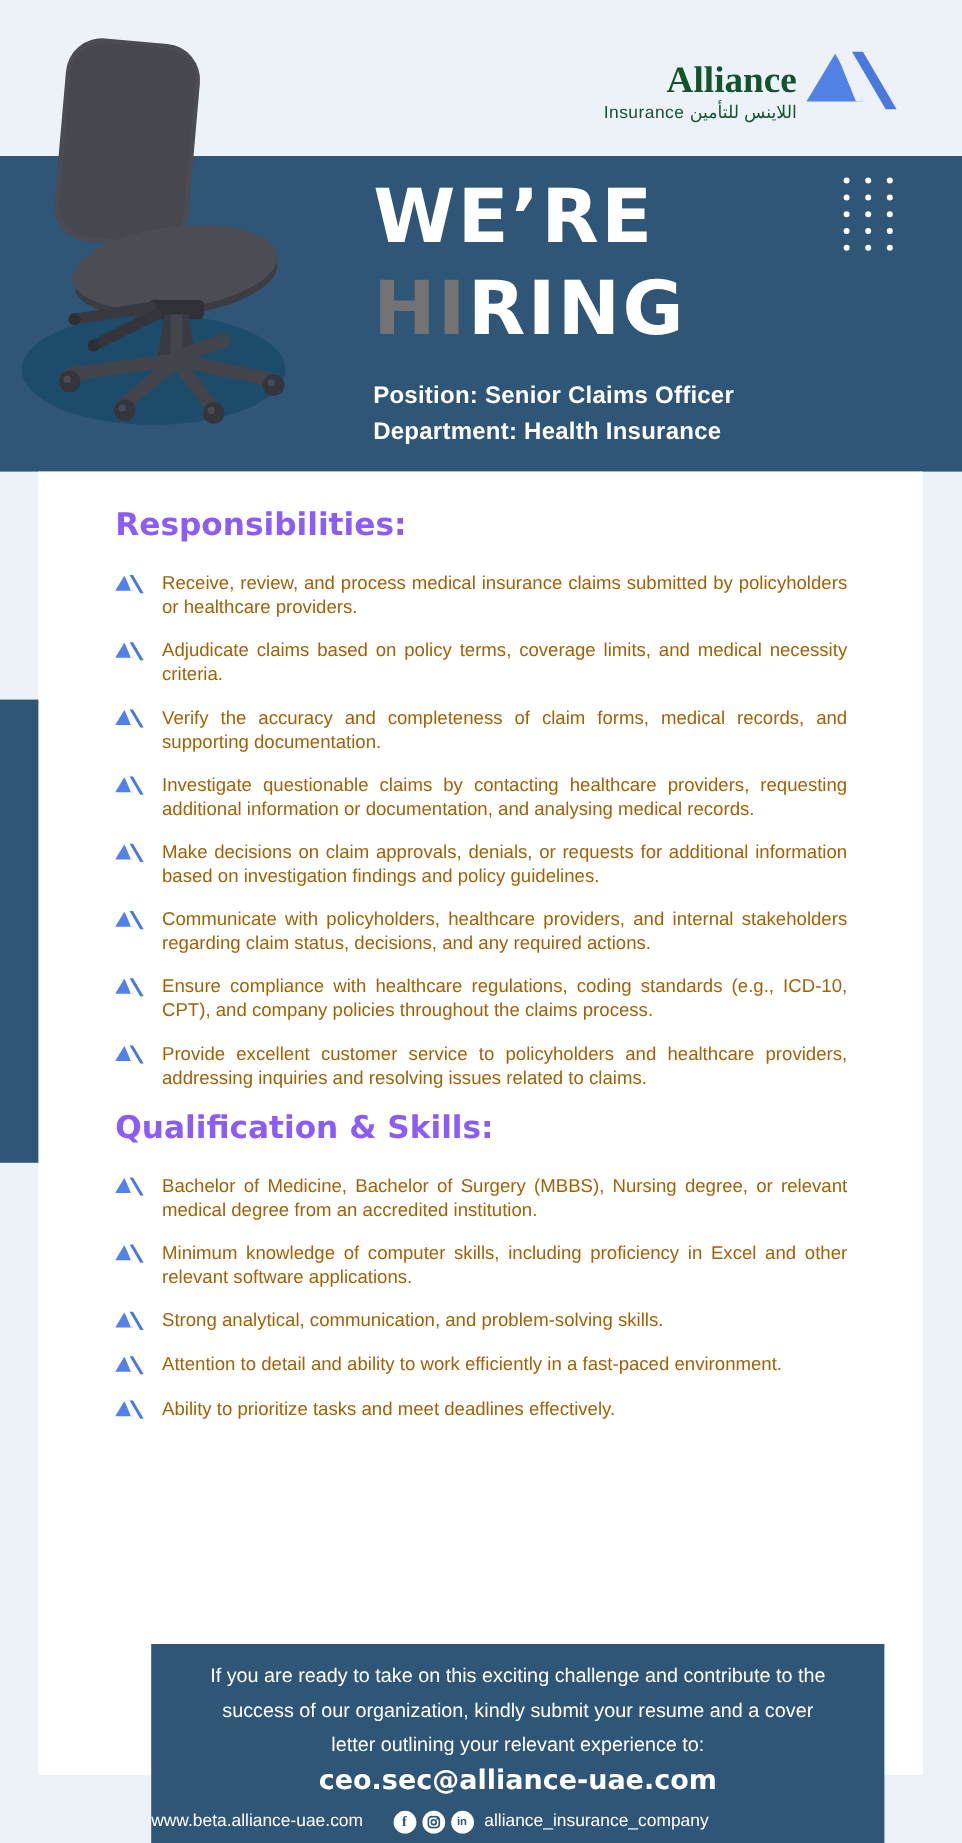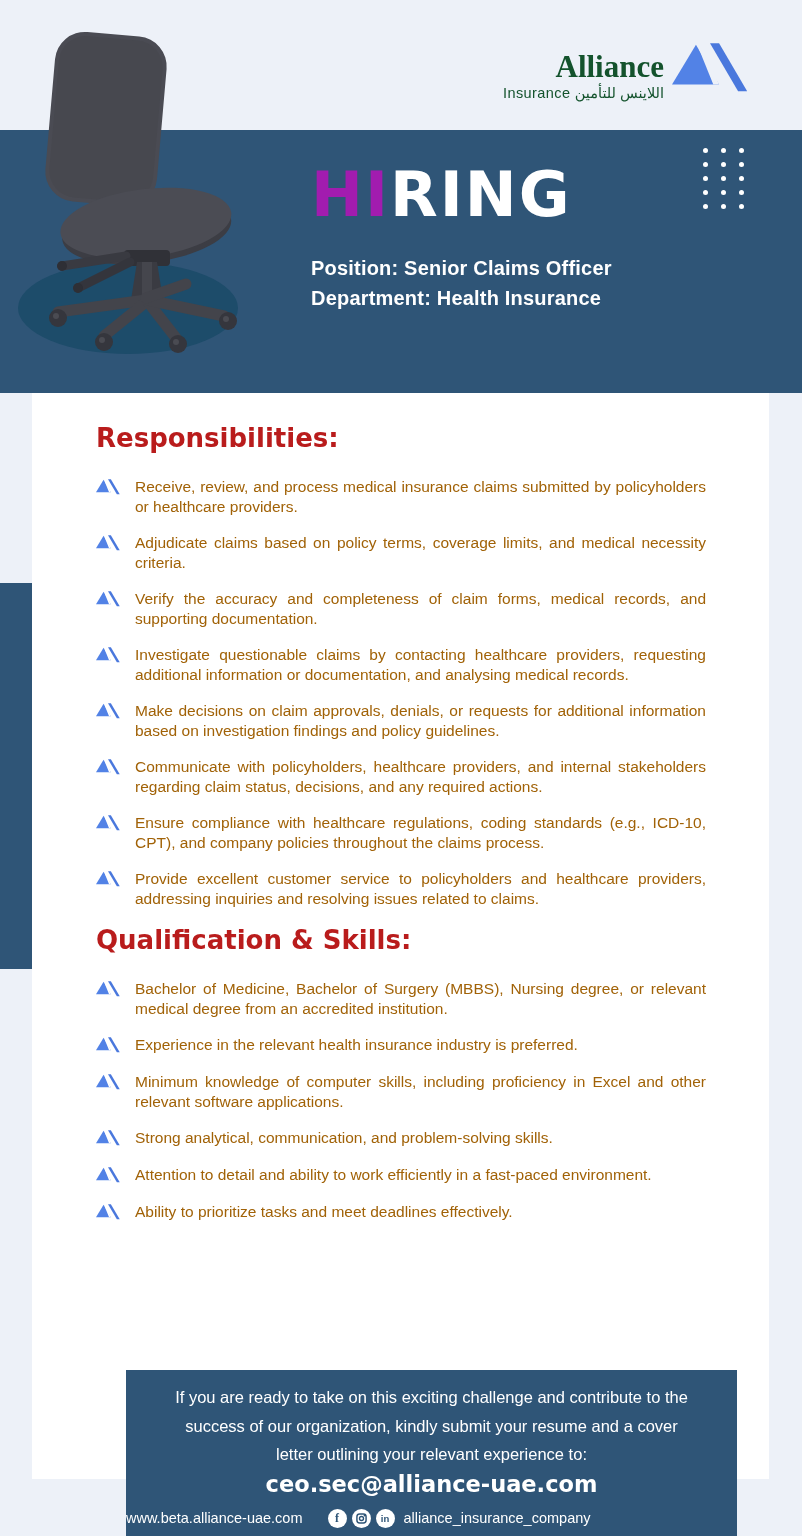--- a/index.html
+++ b/index.html
@@ -10,33 +10,33 @@
   
   .logo{position:absolute;top:40px;right:54px;display:flex;align-items:flex-start;gap:8px;}
   .logo-text{text-align:right;color:#14532d;padding-top:12px;}
   .brand-name{font-family:"Liberation Serif",serif;font-weight:bold;font-size:31px;line-height:30px;}
   .brand-sub{font-size:14.5px;letter-spacing:.4px;margin-top:3px;font-family:"Liberation Sans",sans-serif;}
   .logo-mark{width:76px;height:56px;}
   
   .hero{position:absolute;left:311px;top:150px;color:#fff;}
   .hero-l1,.hero-l2{font-family:"DejaVu Sans",sans-serif;font-weight:bold;font-size:62px;line-height:1;letter-spacing:2px;}
   .hero-l2{margin-top:14px;}
-  .hi{color:#a21caf;}
+  .hi{color:#737373;}
   .hero-sub{margin-top:28px;font-size:20px;line-height:29.5px;letter-spacing:.2px;font-weight:bold;}
   
   .dots{position:absolute;left:703px;top:148px;display:grid;grid-template-columns:repeat(3,5px);gap:9px 13px;}
   .dots i{width:5px;height:5px;border-radius:50%;background:#fff;}
   
   .chair{position:absolute;left:6px;top:24px;width:250px;height:334px;}
   
   .stripe{position:absolute;left:0;top:583px;width:33px;height:386px;background:#2f5577;}
   
   .card{position:absolute;left:32px;top:393px;width:737px;height:1086px;background:#fff;
         box-sizing:border-box;padding:30px 63px 0 64px;}
-  .section{font-family:"DejaVu Sans",sans-serif;font-weight:bold;font-size:26px;color:#b91c1c;margin:0 0 24px 0;}
+  .section{font-family:"DejaVu Sans",sans-serif;font-weight:bold;font-size:26px;color:#8b5cf6;margin:0 0 24px 0;}
   .section.second{margin-top:16px;}
   .jlist{list-style:none;margin:0;padding:0;}
   .jlist li{display:flex;gap:13px;margin-bottom:16px;}
   .bi{flex:0 0 26px;height:20px;margin-top:1px;}
   .bi svg{width:24px;height:18px;}
   .bt{flex:1;font-size:15.5px;line-height:20px;color:#a16207;text-align:justify;}
   
   .footer-box{position:absolute;left:126px;top:1370px;width:611px;height:166px;background:#2f5577;
               color:#fff;text-align:center;box-sizing:border-box;padding-top:13px;}
   .f-line{font-size:16.5px;line-height:28.5px;}
@@ -107,20 +107,21 @@
       <div class="brand-sub">Insurance اللاينس للتأمين</div>
     </div>
     <svg class="logo-mark" viewBox="0 0 92 64">
       <polygon points="0,52 29,4 57,52" fill="#5282e6"></polygon>
       <polygon points="33,10 39,10 57,52 50,52" fill="#edf1f8"></polygon>
       <polygon points="46,2 57,2 91,60 80,60" fill="#4a78dd"></polygon>
     </svg>
   </div>
 
   <div class="hero">
+    <div class="hero-l1">WE’RE</div>
     <div class="hero-l2"><span class="hi">HI</span><span>RING</span></div>
     <div class="hero-sub">
       <div>Position: Senior Claims Officer</div>
       <div>Department: Health Insurance</div>
     </div>
   </div>
 
   <div class="dots">
     <i></i>
       <i></i>
@@ -215,28 +216,20 @@
     <h2 class="section second">Qualification &amp; Skills:</h2>
 
     <ul class="jlist">
       <li>
         <span class="bi"><svg viewBox="0 0 92 64">
               <polygon points="0,52 29,4 57,52" fill="#5282e6"></polygon>
               <polygon points="33,10 39,10 57,52 50,52" fill="#ffffff"></polygon>
               <polygon points="46,2 57,2 91,60 80,60" fill="#4a78dd"></polygon>
             </svg></span>
         <span class="bt">Bachelor of Medicine, Bachelor of Surgery (MBBS), Nursing degree, or relevant medical degree from an accredited institution.</span>
-      </li>
-      <li>
-        <span class="bi"><svg viewBox="0 0 92 64">
-              <polygon points="0,52 29,4 57,52" fill="#5282e6"></polygon>
-              <polygon points="33,10 39,10 57,52 50,52" fill="#ffffff"></polygon>
-              <polygon points="46,2 57,2 91,60 80,60" fill="#4a78dd"></polygon>
-            </svg></span>
-        <span class="bt">Experience in the relevant health insurance industry is preferred.</span>
       </li>
       <li>
         <span class="bi"><svg viewBox="0 0 92 64">
               <polygon points="0,52 29,4 57,52" fill="#5282e6"></polygon>
               <polygon points="33,10 39,10 57,52 50,52" fill="#ffffff"></polygon>
               <polygon points="46,2 57,2 91,60 80,60" fill="#4a78dd"></polygon>
             </svg></span>
         <span class="bt">Minimum knowledge of computer skills, including proficiency in Excel and other relevant software applications.</span>
       </li>
       <li>

